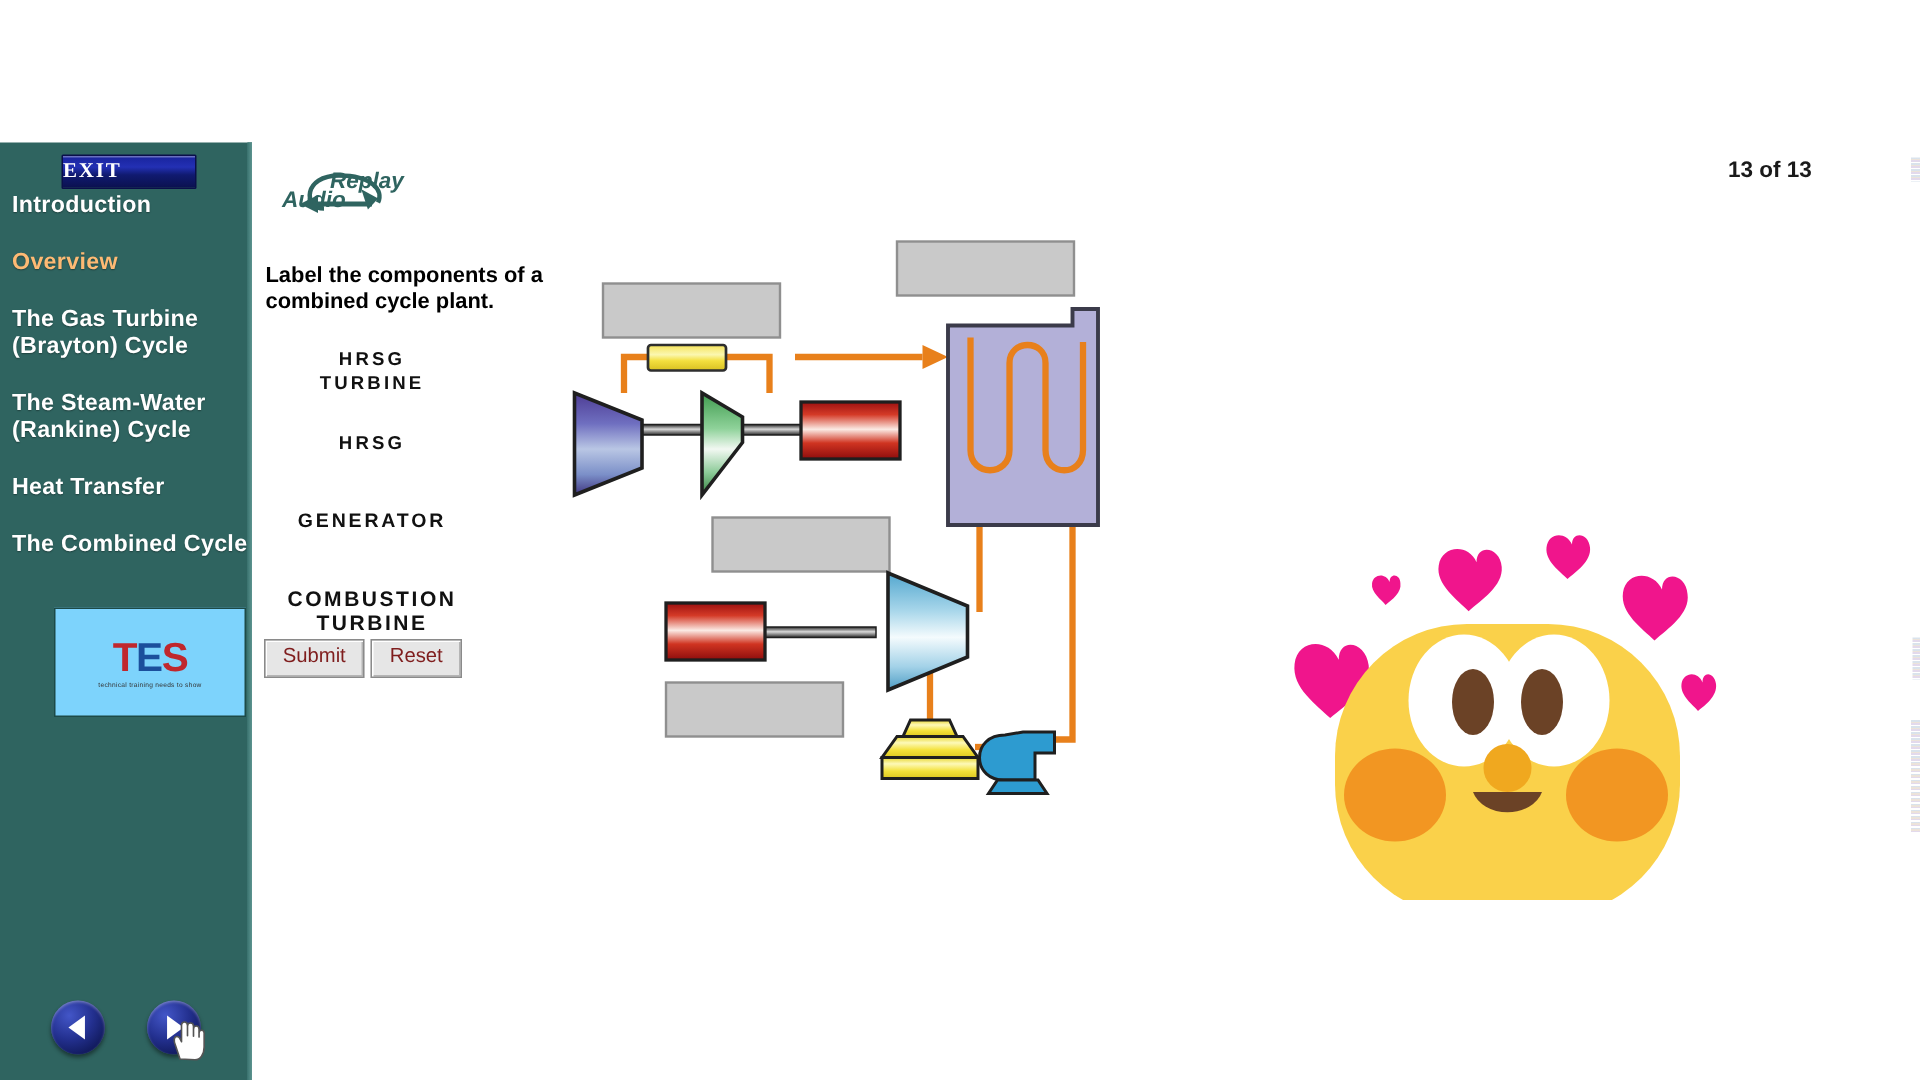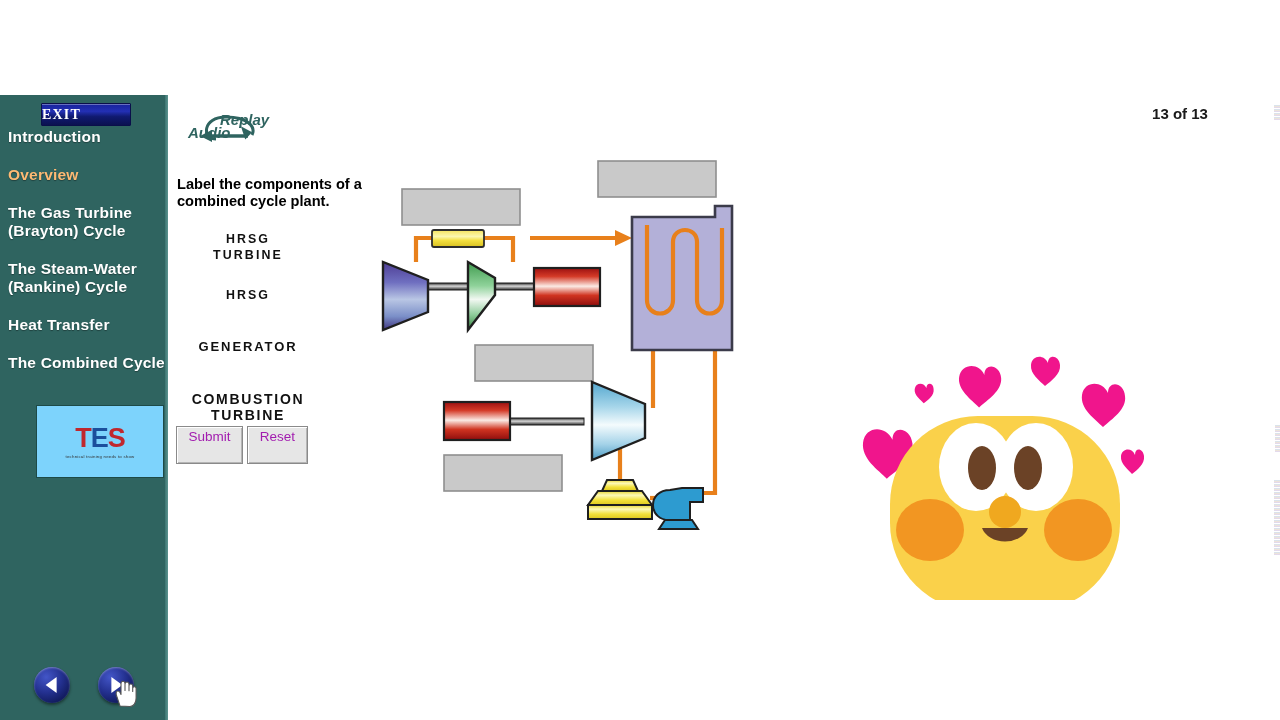--- a/index.html
+++ b/index.html
@@ -84,24 +84,24 @@
     position:absolute;width:190px;text-align:center;color:#111;
     font-size:12.4px;font-weight:bold;letter-spacing:2.1px;line-height:16px;
     cursor:move;
   }
   #word-steam{left:153px;top:231px;}
   #word-hrsg{left:153px;top:287px;}
   #word-generator{left:153px;top:339px;font-size:13px;letter-spacing:1.9px;}
   #word-combustion{left:153px;top:391px;font-size:14px;letter-spacing:1.7px;}
 
   .form-btn{
-    position:absolute;top:426px;height:38px;
+    position:absolute;top:426px;height:26px;
     background:#e6e6e6;border:1px solid #8a8a8a;
     box-shadow:inset 1px 1px 0 #ffffff, inset -1px -1px 0 #b5b5b5;
-    font-family:"Liberation Sans",sans-serif;font-size:13.5px;color:#a21caf;
+    font-family:"Liberation Sans",sans-serif;font-size:13.5px;color:#7f1d1d;
     text-align:center;line-height:20px;cursor:pointer;box-sizing:border-box;
   }
   #btn-submit{left:176px;width:67px;}
   #btn-reset{left:247px;width:61px;}
 
   
   #diagram{position:absolute;left:370px;top:150px;width:400px;height:390px;}
 
   
   #emoji{position:absolute;left:830px;top:335px;width:340px;height:265px;}

